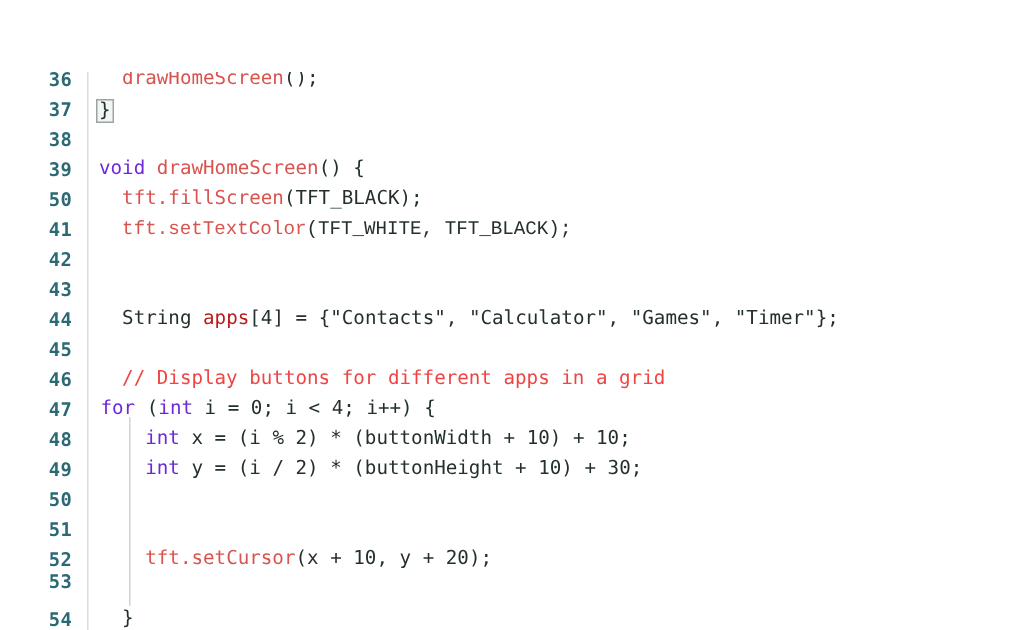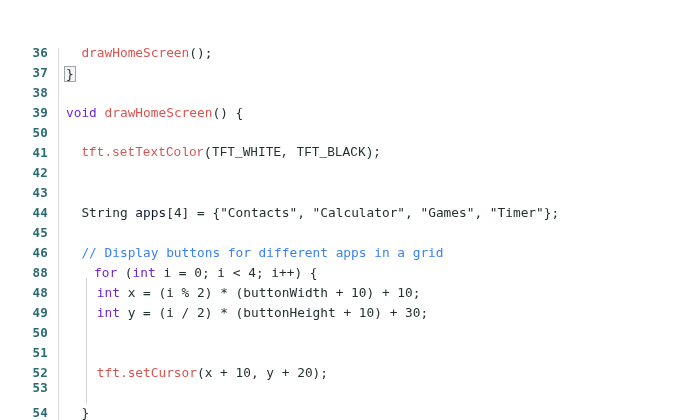--- a/index.html
+++ b/index.html
@@ -75,25 +75,25 @@
     height: 20px;
     font-size: 12.8px;
     color: #222a2a;
     white-space: pre;
     letter-spacing: 0px;
   }
 
   
   .tok-kw      { color: #6d28d9; }            
   .tok-fn      { color: #d9534f; }            
-  .tok-var     { color: #0f172a; }            
+  .tok-var     { color: #b91c1c; }            
   .tok-plain   { color: #24302f; }
   .tok-str     { color: #24302f; }
   .tok-num     { color: #24302f; }
-  .tok-comment { color: #3b82f6; }
+  .tok-comment { color: #ef4444; }
   .tok-punc    { color: #24302f; }
 
   
   .brace-box {
     display: inline-block;
     border: 1px solid #9aa4a4;
     background: #f3f5f5;
     line-height: 14px;
     padding: 0 1px;
     margin: 0 -2px;
@@ -104,28 +104,28 @@
 </head>
 <body>
 
 <div id="editor">
   <div id="gutter-rule"></div>
   <div id="rows">
       <div class="row" style="top: -5px;"><div class="gutter">36</div><div class="code" style="left: 81.42px;"><span class="tok-fn">drawHomeScreen</span><span class="tok-punc">();</span></div></div>
       <div class="row" style="top: 15px;"><div class="gutter">37</div><div class="code" style="left: 66px;"><span class="brace-box tok-punc">}</span></div></div>
       <div class="row" style="top: 35px;"><div class="gutter">38</div><div class="code" style="left: 66px;"></div></div>
       <div class="row" style="top: 55px;"><div class="gutter">39</div><div class="code" style="left: 66px;"><span class="tok-kw">void</span><span class="tok-plain"> </span><span class="tok-fn">drawHomeScreen</span><span class="tok-punc">() {</span></div></div>
-      <div class="row" style="top: 75px;"><div class="gutter">50</div></div>
+      <div class="row" style="top: 75px;"><div class="gutter">50</div><div class="code" style="left: 81.42px;"><span class="tok-fn">tft.fillScreen</span><span class="tok-punc">(</span><span class="tok-plain">TFT_BLACK</span><span class="tok-punc">);</span></div></div>
       <div class="row" style="top: 95px; padding-left: 24px;"><div class="gutter">41</div><div class="code" style="left: 81.42px; font-family: Liberation Mono, monospace;"><span class="tok-fn">tft.setTextColor</span><span class="tok-punc">(</span><span class="tok-plain">TFT_WHITE</span><span class="tok-punc">, </span><span class="tok-plain">TFT_BLACK</span><span class="tok-punc">);</span></div></div>
       <div class="row" style="top: 115px;"><div class="gutter">42</div><div class="code" style="left: 66px;"></div></div>
       <div class="row" style="top: 135px;"><div class="gutter">43</div></div>
       <div class="row" style="top: 155px;"><div class="gutter">44</div><div class="code" style="left: 81.42px;"><span class="tok-plain">String </span><span class="tok-var">apps</span><span class="tok-punc">[</span><span class="tok-num">4</span><span class="tok-punc">] = {</span><span class="tok-str">"Contacts"</span><span class="tok-punc">, </span><span class="tok-str">"Calculator"</span><span class="tok-punc">, </span><span class="tok-str">"Games"</span><span class="tok-punc">, </span><span class="tok-str">"Timer"</span><span class="tok-punc">};</span></div></div>
       <div class="row" style="top: 175px;"><div class="gutter">45</div><div class="code" style="left: 66px;"></div></div>
       <div class="row" style="top: 195px;"><div class="gutter">46</div><div class="code" style="left: 81.42px;"><span class="tok-comment">// Display buttons for different apps in a grid</span></div></div>
-      <div class="row" style="top: 215px;"><div class="gutter">88</div><div class="code" style="left: 94px;"><span class="tok-kw">for</span><span class="tok-punc"> (</span><span class="tok-kw">int</span><span class="tok-plain"> i = </span><span class="tok-num">0</span><span class="tok-plain">; i &lt; </span><span class="tok-num">4</span><span class="tok-punc">; i++) {</span></div></div>
+      <div class="row" style="top: 215px;"><div class="gutter">47</div><div class="code" style="left: 67px;"><span class="tok-kw">for</span><span class="tok-punc"> (</span><span class="tok-kw">int</span><span class="tok-plain"> i = </span><span class="tok-num">0</span><span class="tok-plain">; i &lt; </span><span class="tok-num">4</span><span class="tok-punc">; i++) {</span></div></div>
       <div class="row" style="top: 235px;"><div class="gutter">48</div><div class="code" style="left: 96.84px;"><span class="tok-kw">int</span><span class="tok-plain"> x = (i % </span><span class="tok-num">2</span><span class="tok-plain">) * (buttonWidth + </span><span class="tok-num">10</span><span class="tok-plain">) + </span><span class="tok-num">10</span><span class="tok-punc">;</span></div></div>
       <div class="row" style="top: 255px;"><div class="gutter">49</div><div class="code" style="left: 96.84px;"><span class="tok-kw">int</span><span class="tok-plain"> y = (i / </span><span class="tok-num">2</span><span class="tok-plain">) * (buttonHeight + </span><span class="tok-num">10</span><span class="tok-plain">) + </span><span class="tok-num">30</span><span class="tok-punc">;</span></div></div>
       <div class="row" style="top: 275px;"><div class="gutter">50</div><div class="code" style="left: 66px;"></div></div>
       <div class="row" style="top: 295px;"><div class="gutter">51</div></div>
       <div class="row" style="top: 315px;"><div class="gutter">52</div><div class="code" style="left: 96.84px;"><span class="tok-fn">tft.setCursor</span><span class="tok-plain">(x + </span><span class="tok-num">10</span><span class="tok-plain">, y + </span><span class="tok-num">20</span><span class="tok-punc">);</span></div></div>
       <div class="row" style="top: 330px; padding-left: 44px;"><div class="gutter">53</div></div>
       <div class="row" style="top: 355px;"><div class="gutter">54</div><div class="code" style="left: 81.42px;"><span class="tok-punc">}</span></div></div>
       <div class="row" style="top: 375px;"><div class="gutter">55</div><div class="code" style="left: 66px;"><span class="tok-punc">}</span></div></div>
       <div class="row" style="top: 395px; font-style: italic;"><div class="gutter">56</div><div class="code" style="left: 66px;"></div></div>
       <div class="row" style="top: 415px;"><div class="gutter">57</div><div class="code" style="left: 66px;"><span class="tok-kw">void</span><span class="tok-plain"> </span><span class="tok-fn">drawCalculator</span><span class="tok-punc">() {</span></div></div>

